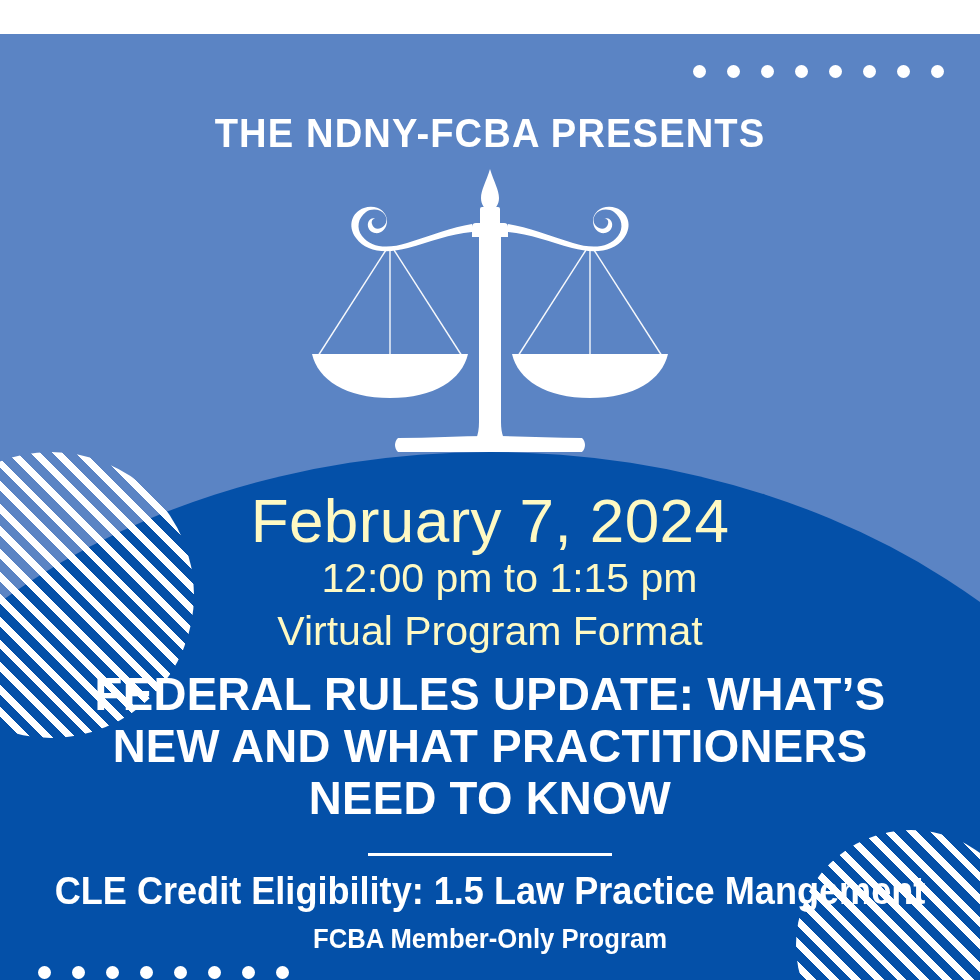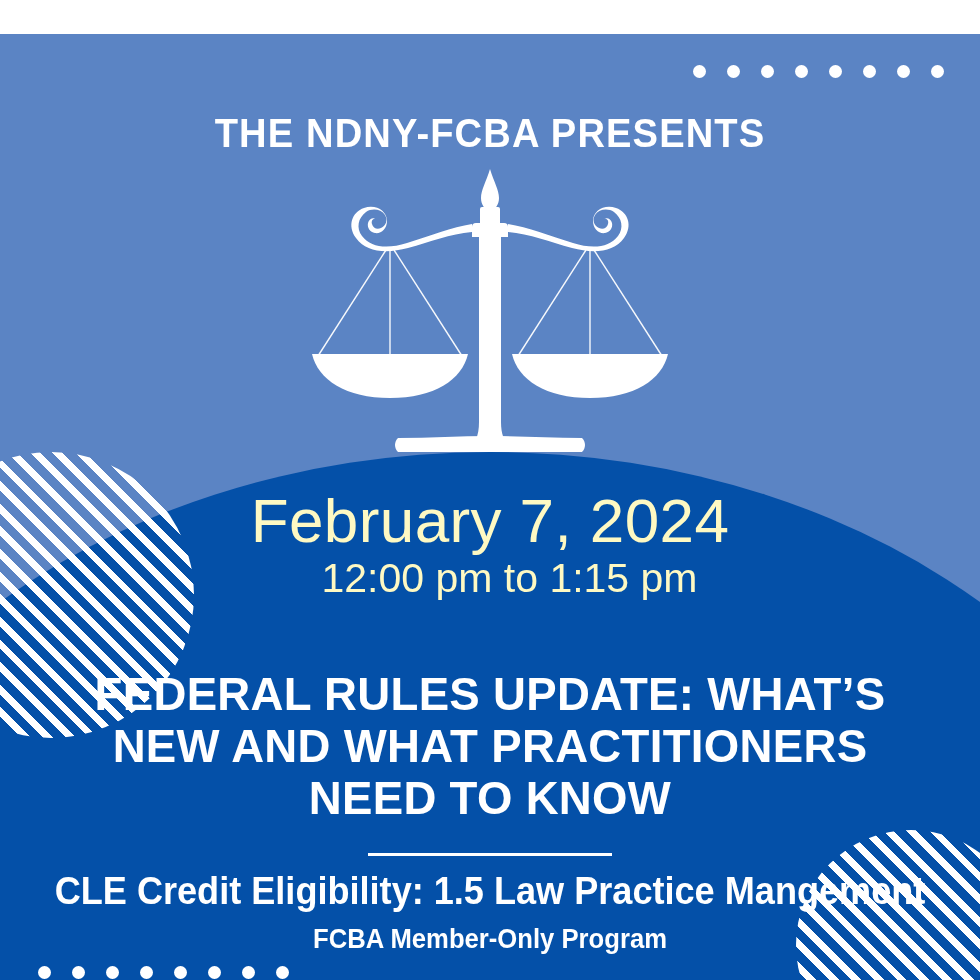--- a/index.html
+++ b/index.html
@@ -256,20 +256,21 @@
                C140 272 170 270 200 270
                C230 270 260 272 292 272
                C296 276 296 282 292 286
                H108 C104 282 104 276 108 272 Z"></path>
     </g>
   </svg>
 
   <div class="date-block">
     <div class="date-main">February 7, 2024</div>
     <div class="date-time">12:00 pm to 1:15 pm</div>
+    <div class="date-format">Virtual Program Format</div>
   </div>
 
   <div class="headline">FEDERAL RULES UPDATE: WHAT’S NEW AND WHAT PRACTITIONERS NEED TO KNOW</div>
 
   <div class="divider"></div>
 
   <div class="cle">CLE Credit Eligibility: 1.5 Law Practice Mangement</div>
 
   <div class="member">FCBA Member-Only Program</div>
 

